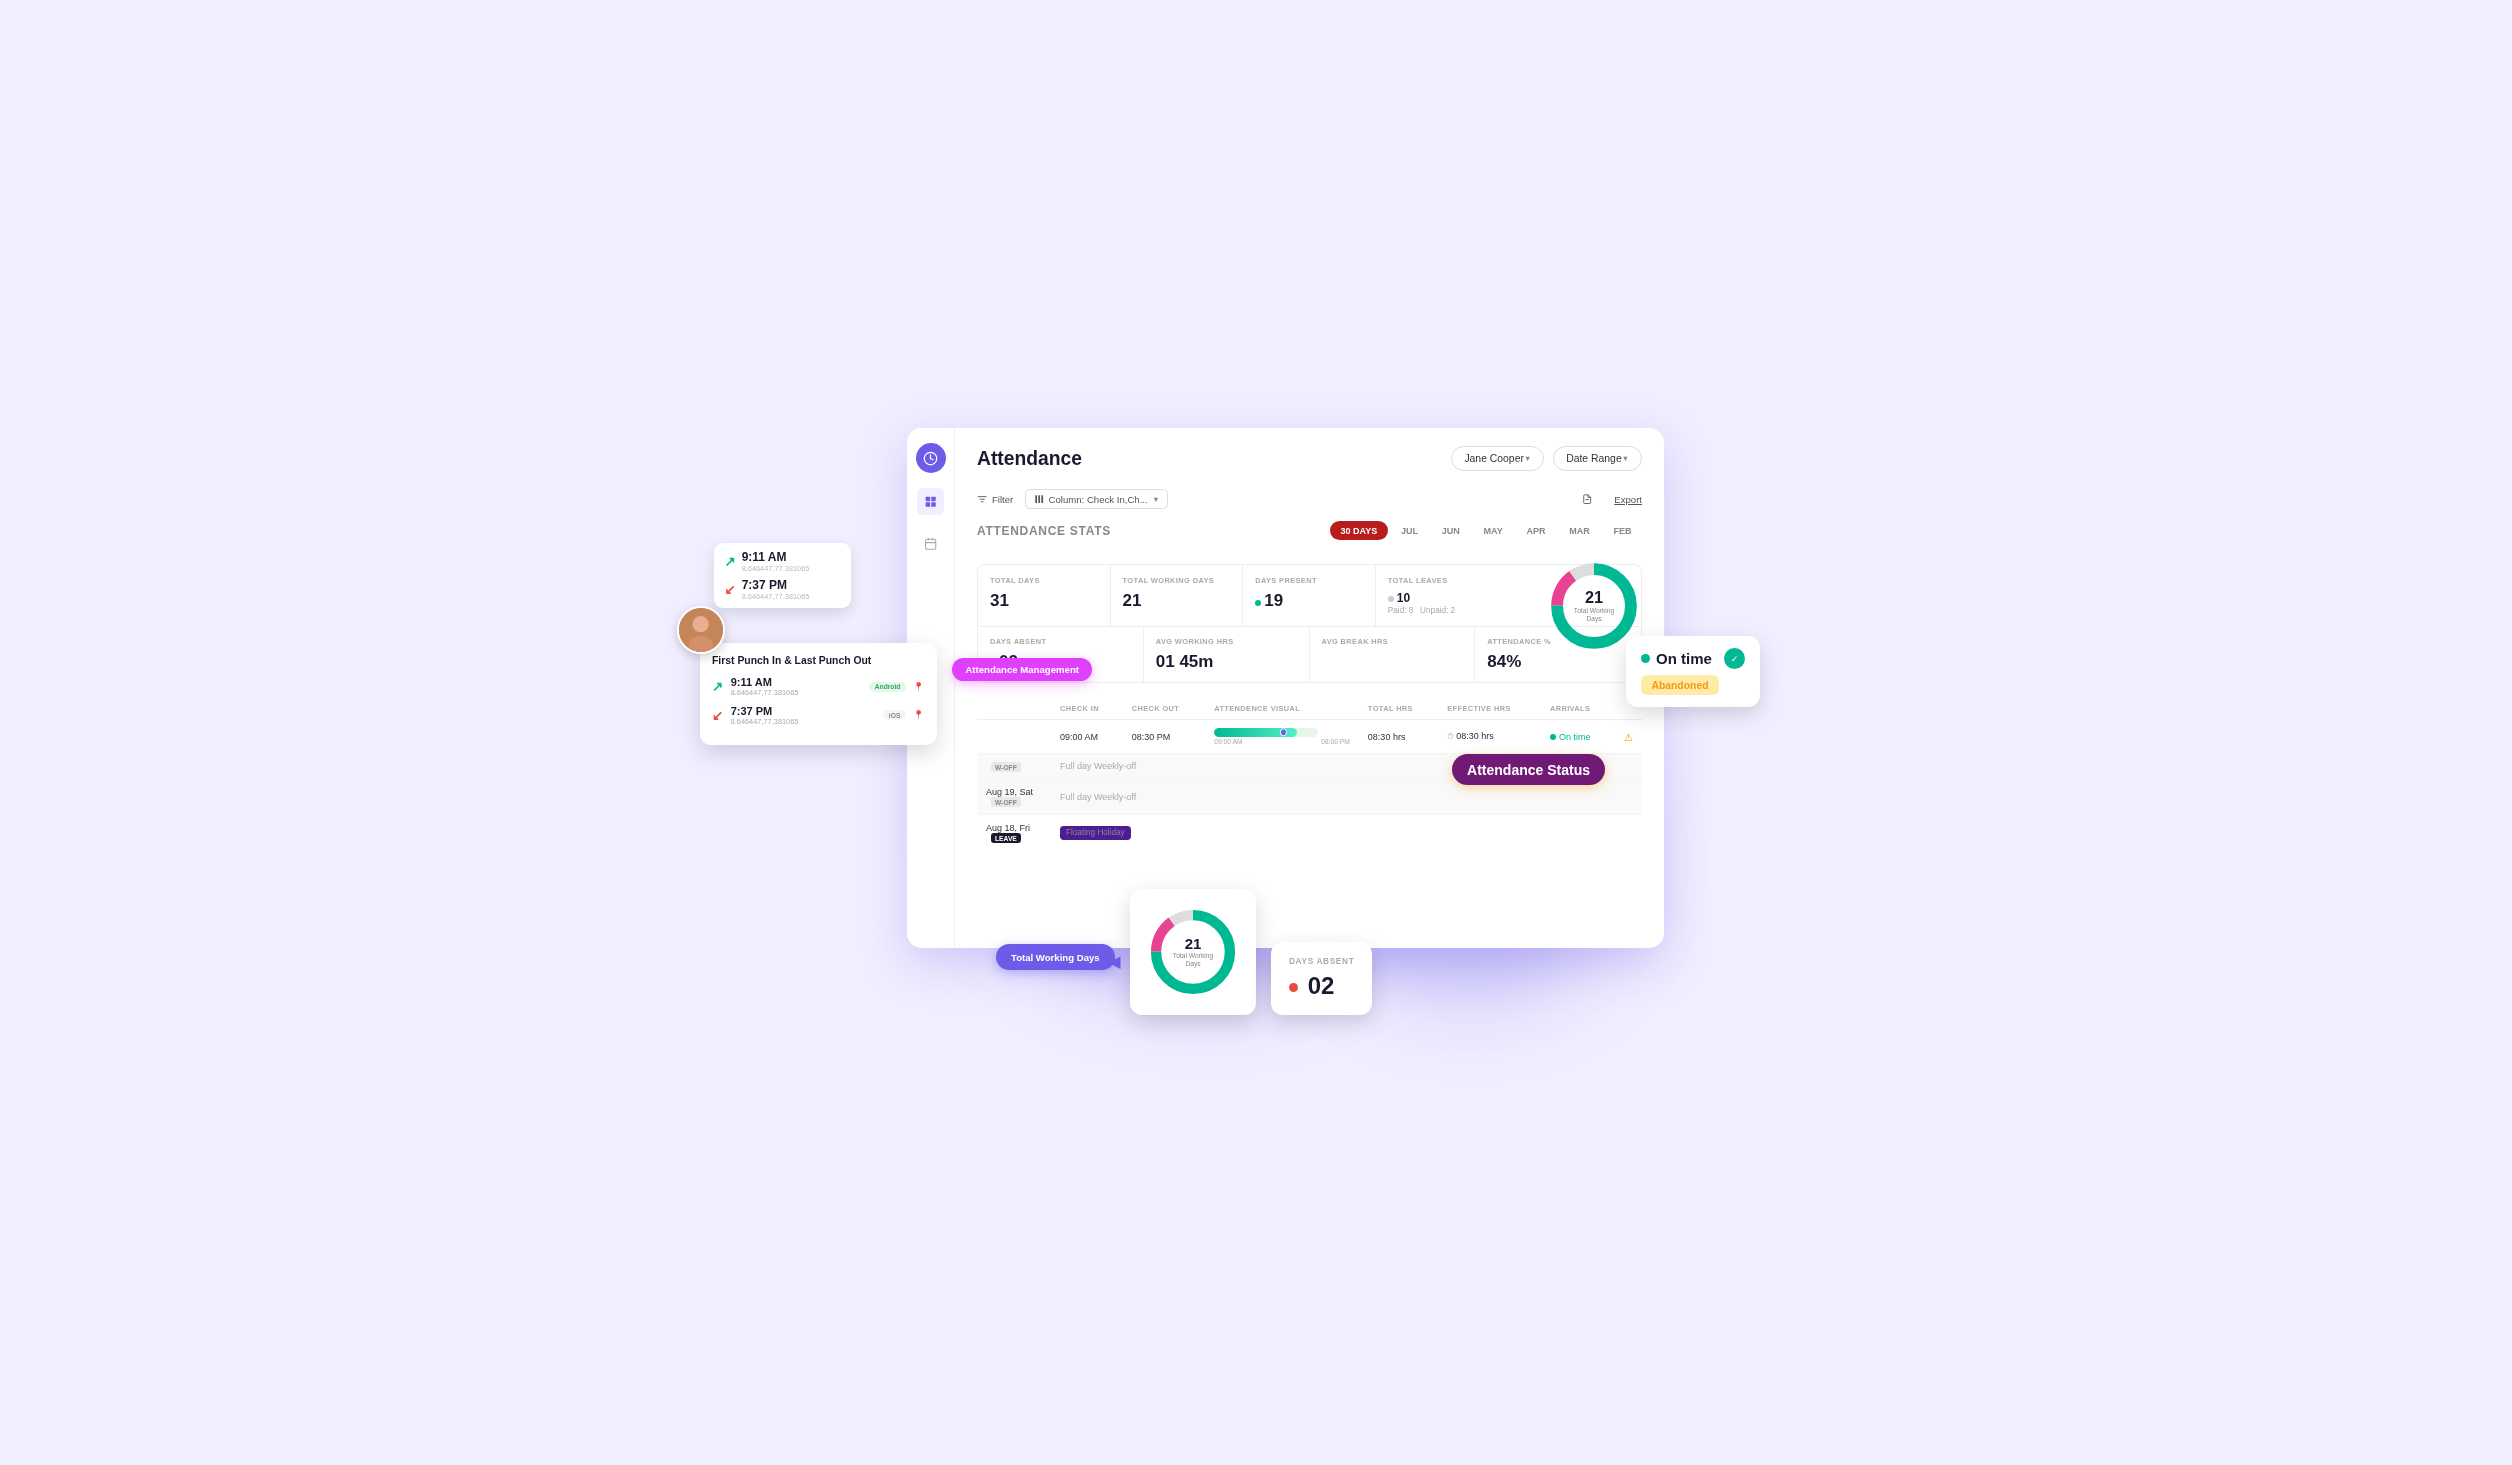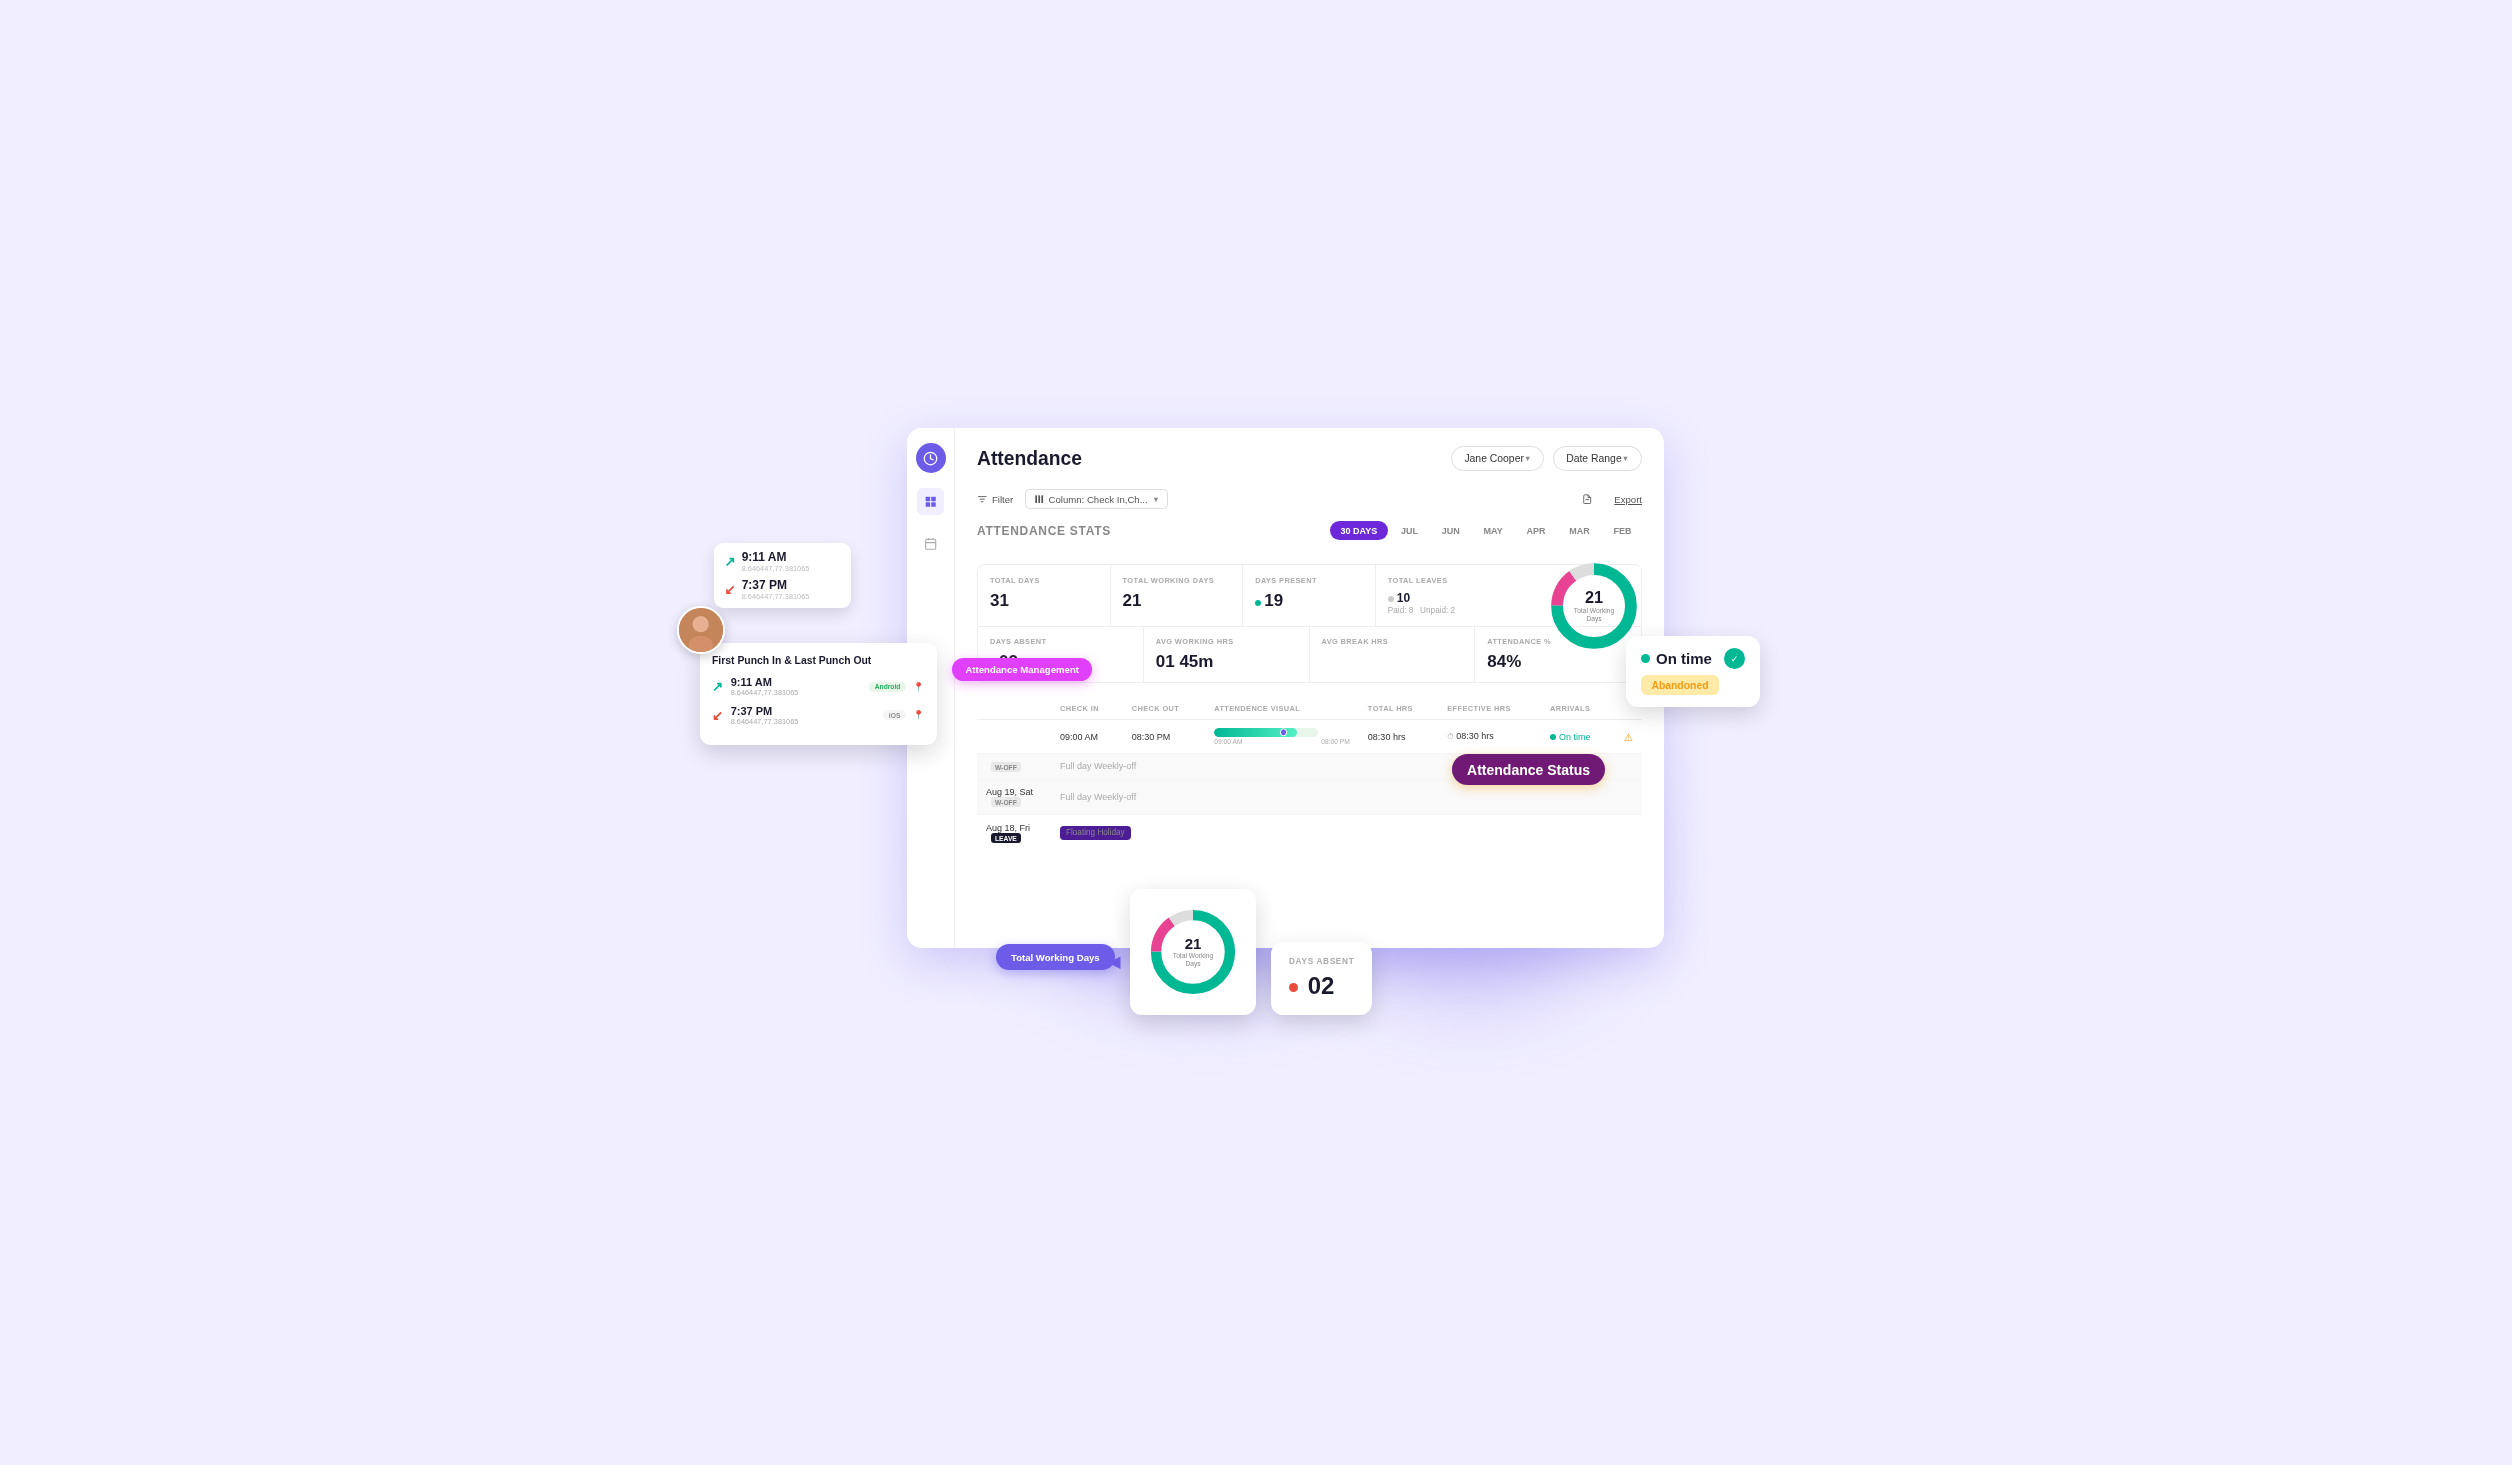--- a/index.html
+++ b/index.html
@@ -199,21 +199,21 @@
       border-radius: 15px;
       font-size: 9px;
       font-weight: 600;
       color: #888;
       cursor: pointer;
       border: none;
       background: transparent;
     }
 
     .date-tab.active {
-      background: #6d28d9;
+      background: #b91c1c;
       color: white;
       text-align: right;
     }
 
     
     .stats-grid {
       display: grid;
       grid-template-columns: 1fr 1fr 1fr 1fr 1fr;
       gap: 0;
       border: 0.7px solid #eee;

